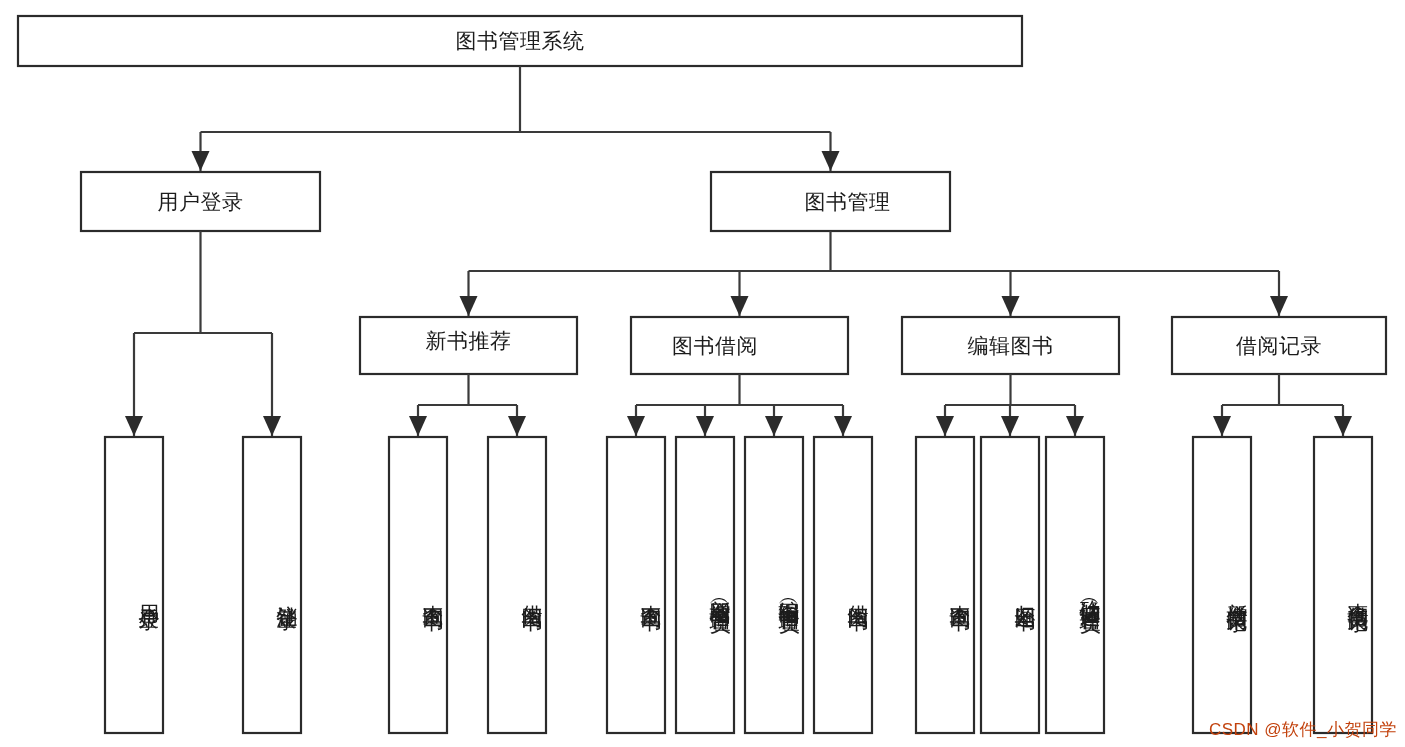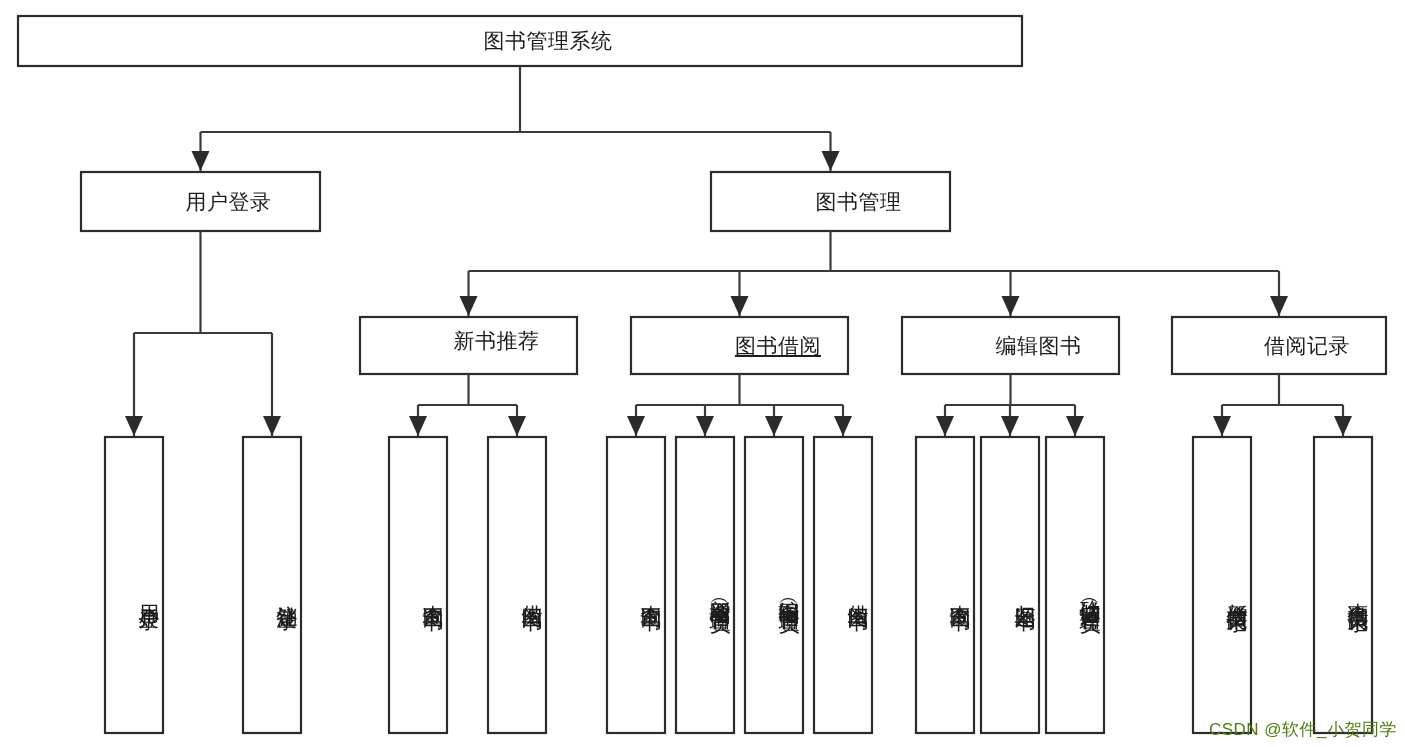--- a/index.html
+++ b/index.html
@@ -45,38 +45,37 @@
     align-items: center;
     justify-content: center;
     color: #1c1c1c;
     font-family: "Liberation Sans", "DejaVu Sans", sans-serif;
     pointer-events: none;
     white-space: nowrap;
   }
   .node-label.horiz {
     font-size: 21px;
     letter-spacing: 0.5px;
-    padding-left: 28px;
   }
   .node-label.vert {
     writing-mode: vertical-rl;
     text-orientation: upright;
     font-size: 21px;
     letter-spacing: 2px;
     align-items: flex-start;
     justify-content: center;
     padding-top: 14px;
     box-sizing: border-box;
   }
   #watermark {
     position: absolute;
     right: 8px;
     bottom: 6px;
     font-size: 17px;
-    color: #4d7c0f;
+    color: #c2410c;
     font-family: "Liberation Sans", "DejaVu Sans", sans-serif;
     letter-spacing: 0.5px;
     white-space: nowrap;
     pointer-events: none;
   }
 </style>
 </head>
 <body>
 
 <div id="diagram-root">
@@ -156,23 +155,23 @@
         <path d="M 1222 405 L 1222 436" class="connector"></path>
         <path d="M 1213 416 L 1231 416 L 1222 436 Z" class="arrow-head"></path>
         <path d="M 1343 405 L 1343 436" class="connector"></path>
         <path d="M 1334 416 L 1352 416 L 1343 436 Z" class="arrow-head"></path>
       </g>
   </svg>
 
   <div id="labels-layer">
       <div class="node-label horiz" style="left: 18px; top: 16px; width: 1004px; height: 50px;">图书管理系统</div>
       <div class="node-label horiz" style="left: 81px; top: 172px; width: 239px; height: 59px;">用户登录</div>
-      <div class="node-label horiz" style="left: 711px; top: 172px; width: 239px; height: 59px;">图书管理</div>
+      <div class="node-label horiz" style="left: 728px; top: 172px; width: 239px; height: 59px;">图书管理</div>
       <div class="node-label horiz" style="left: 360px; top: 317px; width: 217px; height: 47px;">新书推荐</div>
-      <div class="node-label horiz" style="left: 631px; top: 317px; width: 238px; height: 57px; text-decoration: underline;">图书借阅</div>
+      <div class="node-label horiz" style="left: 596px; top: 317px; width: 238px; height: 57px;">图书借阅</div>
       <div class="node-label horiz" style="left: 902px; top: 317px; width: 217px; height: 57px;">编辑图书</div>
       <div class="node-label horiz" style="left: 1172px; top: 317px; width: 214px; height: 57px;">借阅记录</div>
       <div class="node-label vert" style="left: 105px; top: 437px; width: 58px; height: 296px;">用户登录</div>
       <div class="node-label vert" style="left: 243px; top: 437px; width: 58px; height: 296px;">注销登录</div>
       <div class="node-label vert" style="left: 389px; top: 437px; width: 58px; height: 296px;">查询图书</div>
       <div class="node-label vert" style="left: 488px; top: 437px; width: 58px; height: 296px;">借阅图书</div>
       <div class="node-label vert" style="left: 607px; top: 437px; width: 58px; height: 296px;">查询图书</div>
       <div class="node-label vert" style="left: 676px; top: 437px; width: 58px; height: 296px;">新增图书（管理员）</div>
       <div class="node-label vert" style="left: 745px; top: 437px; width: 58px; height: 296px;">编辑图书（管理员）</div>
       <div class="node-label vert" style="left: 814px; top: 437px; width: 58px; height: 296px;">借阅图书</div>

